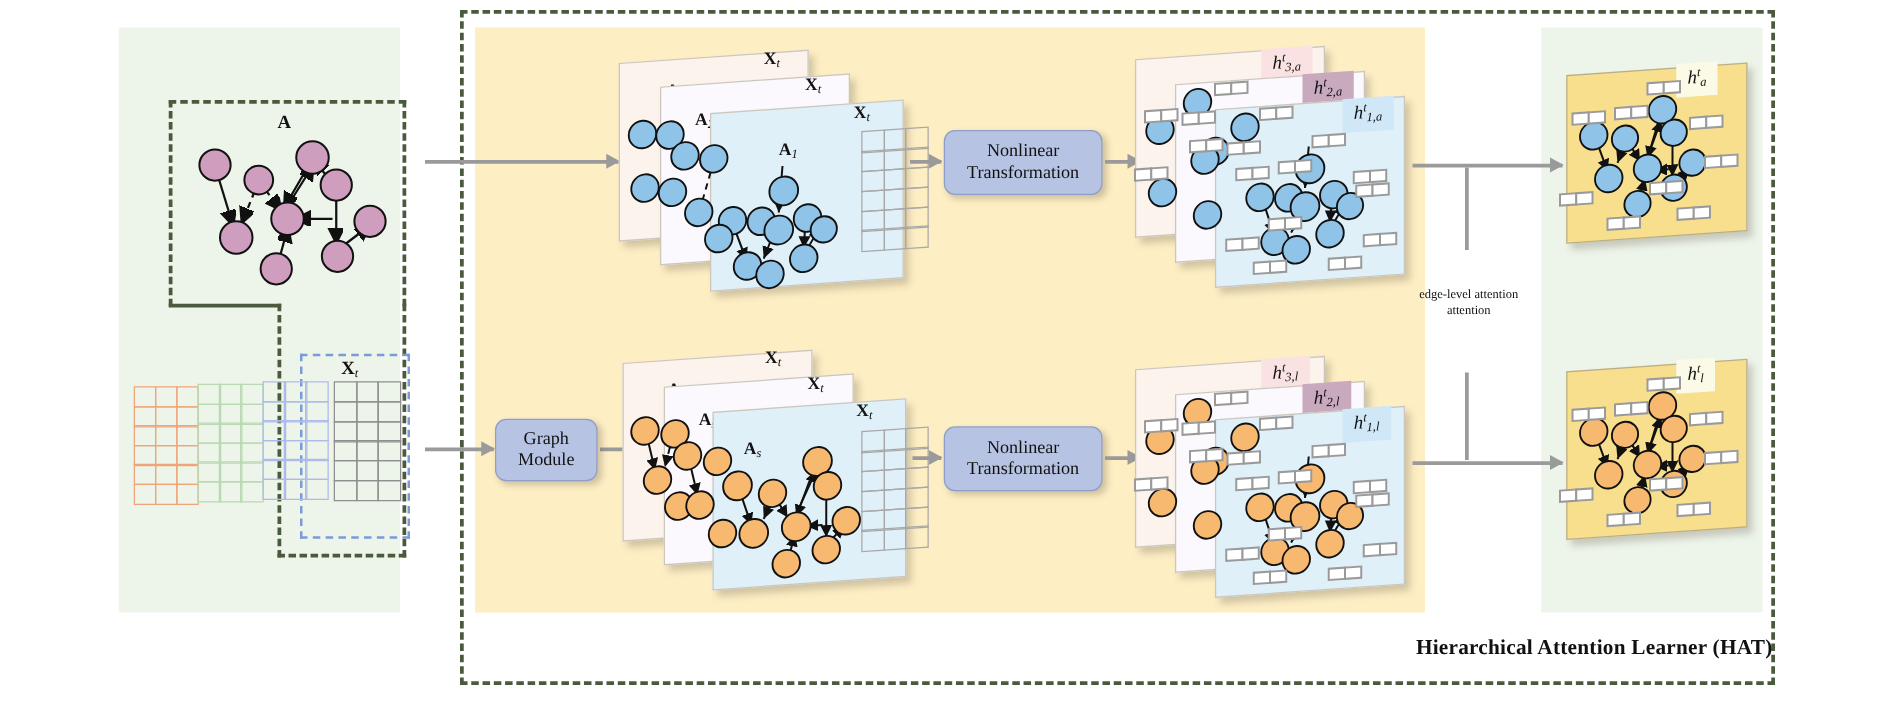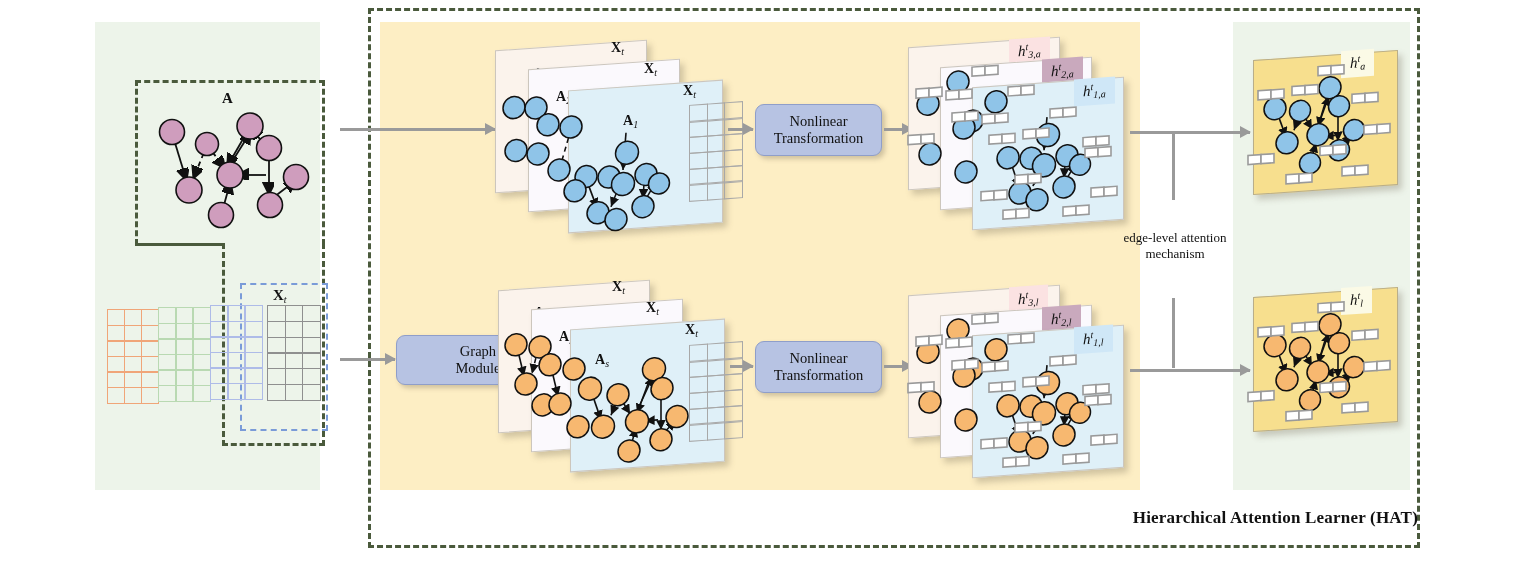--- a/index.html
+++ b/index.html
@@ -200,21 +200,21 @@
     <div></div>
     <div></div>
     <div></div>
     <div></div>
 </div>
 
 <div class="abs arrow" style="left:340px;top:128px;width:155px;"></div>
 <div class="abs arrow" style="left:340px;top:358px;width:55px;"></div>
 <div class="abs arrow" style="left:480px;top:358px;width:33px;"></div>
 
-<div class="abs procbox" style="left:396px;top:335px;width:80px;height:48px;padding-left:41px;">
+<div class="abs procbox" style="left:396px;top:335px;width:80px;height:48px;">
   <div>
     <div>Graph</div>
     <div>Module</div>
   </div>
 </div>
 
 <div class="abs card c-cream" style="left:495px;top:45px;width:152px;height:143px;transform:skewY(-4deg);"></div>
 <div class="abs cardlab" style="left:533px;top:66px;">
   <b>A</b><span class="sub">3</span>
 </div>
@@ -640,23 +640,23 @@
      <use href="#eb2l" x="36" y="34"></use>
       </g>
 </svg>
 </div>
 
 <div class="abs arrow" style="left:1130px;top:131px;width:120px;"></div>
 <div class="abs arrow" style="left:1130px;top:369px;width:120px;"></div>
 <div class="abs plainline" style="left:1172px;top:134px;width:2.5px;height:66px;"></div>
 <div class="abs plainline" style="left:1172px;top:298px;width:2.5px;height:70px;"></div>
 
-<div class="abs" style="left:1105px;top:230px;width:140px;text-align:center;font-size:13px;line-height:1.25;color:#111;">
+<div class="abs" style="left:1105px;top:230px;width:140px;text-align:center;font-size:10px;line-height:1.25;color:#111;">
   <div>edge-level attention</div>
-  <div>mechanism</div>
+  <div>attention</div>
 </div>
 
 <div class="abs card c-yellow" style="left:1253px;top:55px;width:145px;height:135px;transform:skewY(-4deg);"></div>
 <div class="abs hlab hl-cream" style="left:1341px;top:50px;transform:skewY(-4deg);">
   <i>h</i><span class="supt">t</span><span class="sub">a</span>
 </div>
 <div class="abs" style="left:1256px;top:68px;transform:skewY(-4deg);">
 <svg width="142" height="120" viewBox="0 0 142 120">
   <defs>
         <marker id="yh1" markerWidth="7" markerHeight="7" refX="6" refY="3" orient="auto">

